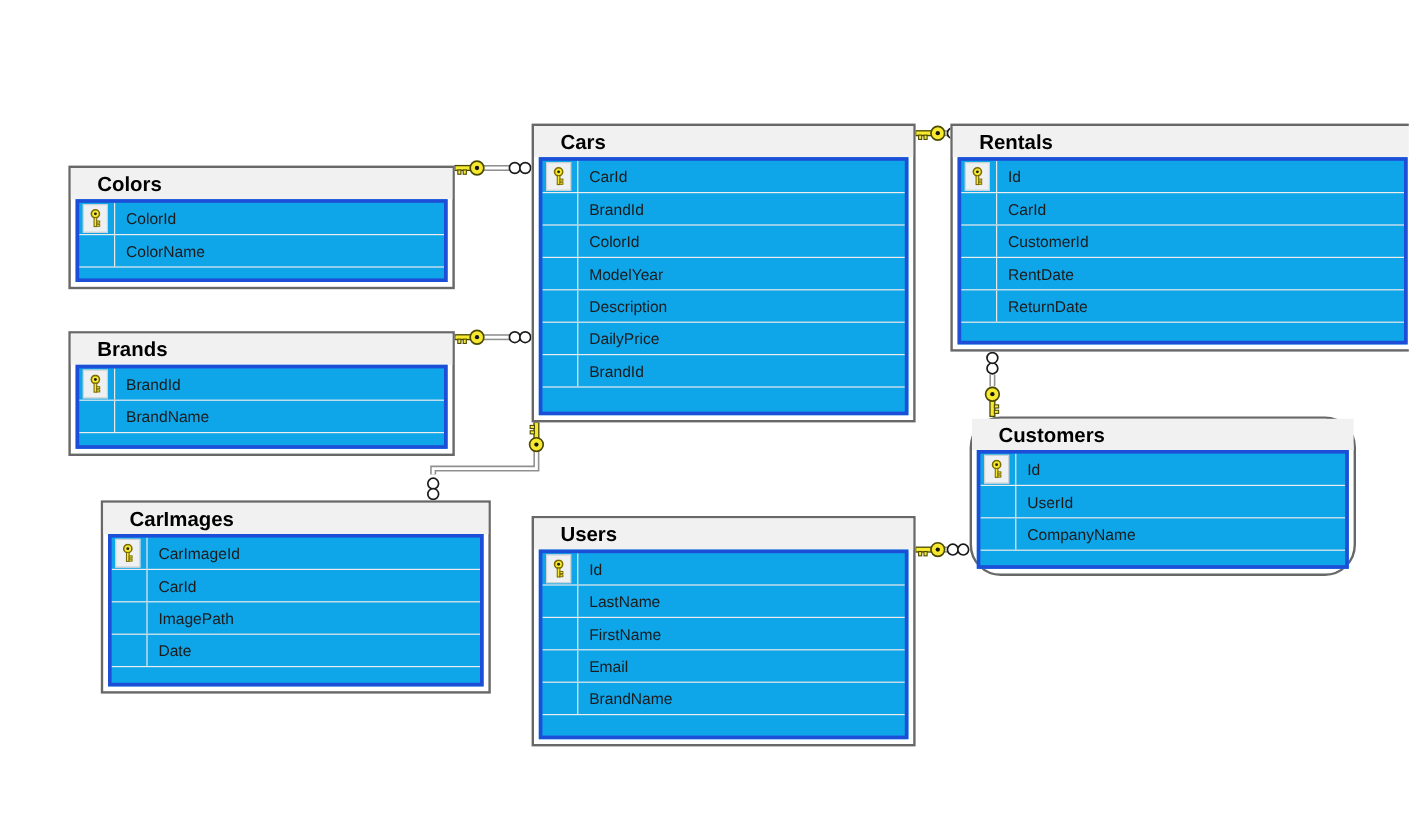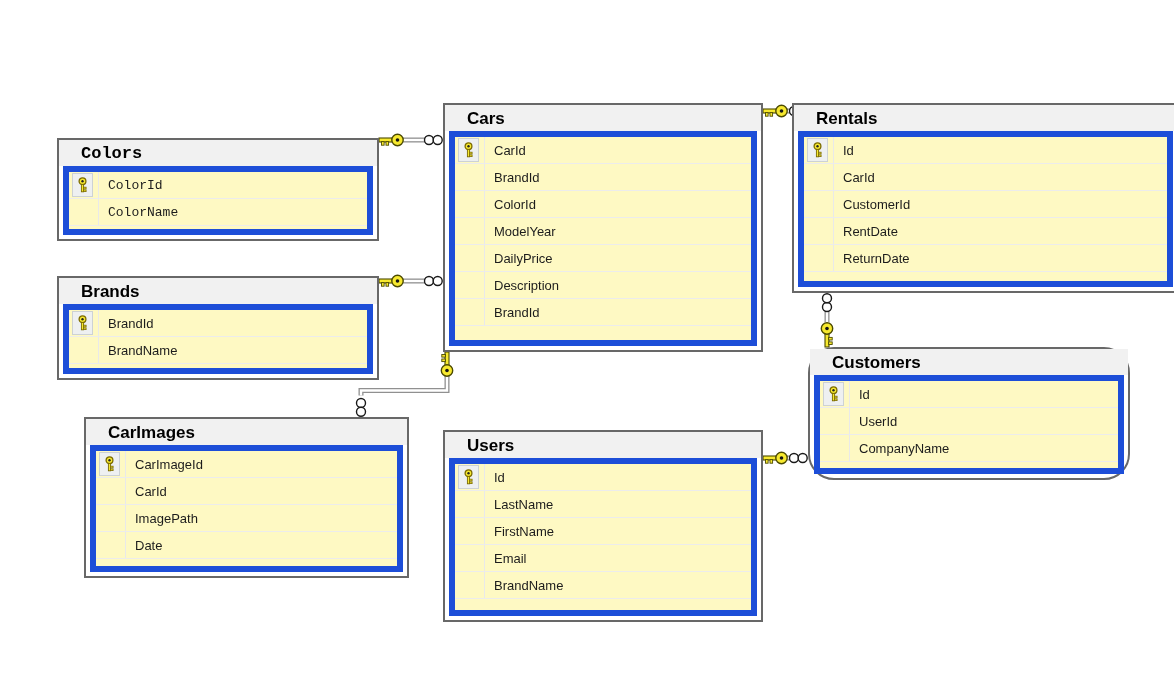--- a/index.html
+++ b/index.html
@@ -14,21 +14,21 @@
     border:2px solid #686868; background:#ffffff;
   }
   .tbl-title {
     position:absolute; top:0; left:0; right:0; height:26px;
     background:#f1f1f1; color:#000;
     font-weight:700; font-size:17px; line-height:27px;
     padding-left:22px; white-space:nowrap; overflow:hidden;
   }
   .tbl-body {
     position:absolute; left:4px; right:4px; top:26px; bottom:4px;
-    background:#fef9c3; border:6px solid #1d4ed8; overflow:hidden;text-align:center;
+    background:#0ea5e9; border:3px solid #1d4ed8; overflow:hidden;text-align:center;
   }
   .row {
     height:27px; box-sizing:border-box; display:flex; align-items:center;
     border-bottom:1px solid #ececec;
   }
   .kc {
     width:29px; height:100%; flex:none;
     border-right:1px solid #e9e9e9;
     display:flex; align-items:center;
   }
@@ -117,21 +117,21 @@
     <path d="M447,375.5 L447,390.5 L361,390.5 L361,395.5" fill="none" stroke="#ffffff" stroke-width="2.4" stroke-linejoin="miter"></path>
     <g>
         <use href="#gkey" transform="translate(447,352) rotate(90)"></use>
       </g>
     <g>
         <use href="#ginf" transform="translate(361,417) rotate(90)"></use>
       </g>
   </g>
 </svg>
 
-<div class="tbl" style="left:57px; top:138px; width:322px; height:103px;font-family:Liberation Mono, monospace;">
+<div class="tbl" style="left:57px; top:138px; width:322px; height:103px;">
   <div class="tbl-title">Colors</div>
   <div class="tbl-body">
     <div class="row">
       <span class="kc">
           <span class="pkb">
             <svg width="11" height="16" viewBox="0 0 11 16">
               <circle cx="5.5" cy="4.2" r="3.4" fill="#f7e92f" stroke="#7a6a00" stroke-width="1.3"></circle>
               <circle cx="5.5" cy="4.2" r="1.2" fill="#222"></circle>
               <rect x="4.4" y="7.4" width="2.2" height="7.4" fill="#f7e92f" stroke="#7a6a00" stroke-width="0.9"></rect>
               <rect x="6.6" y="10.2" width="2.5" height="1.7" fill="#f7e92f" stroke="#7a6a00" stroke-width="0.8"></rect>
@@ -228,25 +228,25 @@
     <div class="row">
       <span class="kc"></span>
       <span class="fn">ColorId</span>
     </div>
     <div class="row">
       <span class="kc"></span>
       <span class="fn">ModelYear</span>
     </div>
     <div class="row">
       <span class="kc"></span>
+      <span class="fn">Description</span>
+    </div>
+    <div class="row">
+      <span class="kc"></span>
       <span class="fn">DailyPrice</span>
-    </div>
-    <div class="row">
-      <span class="kc"></span>
-      <span class="fn">Description</span>
     </div>
     <div class="row">
       <span class="kc"></span>
       <span class="fn">BrandId</span>
     </div>
   </div>
 </div>
 
 <div class="tbl" style="left:443px; top:430px; width:320px; height:192px;">
   <div class="tbl-title">Users</div>

